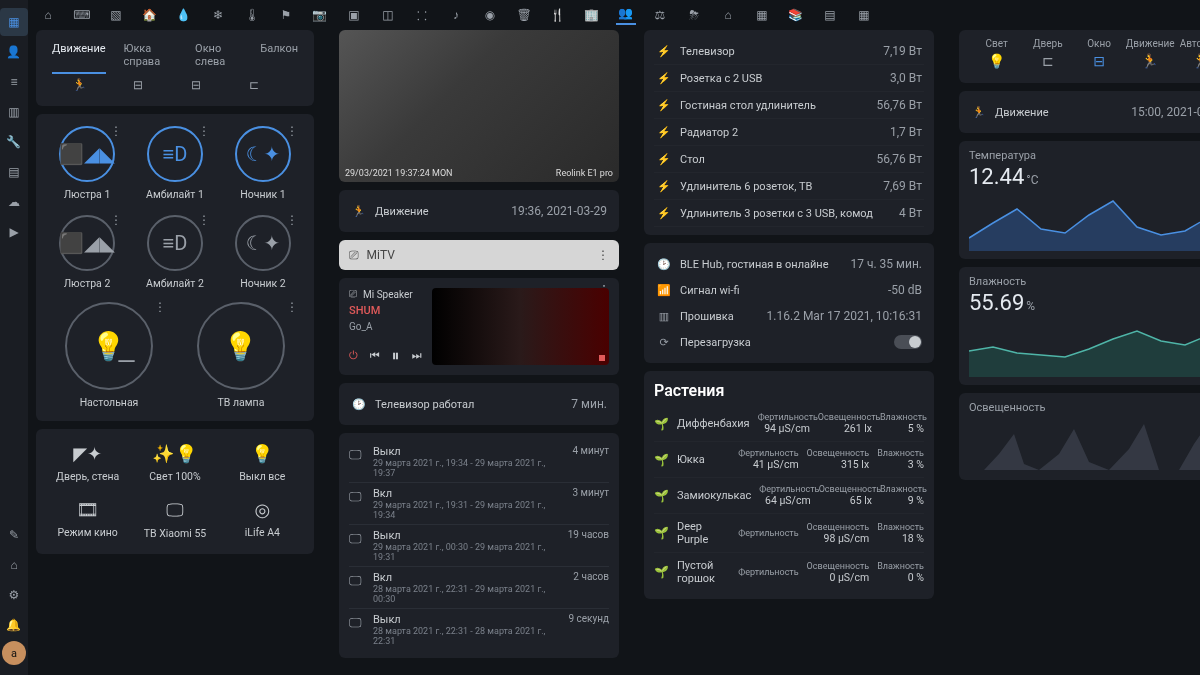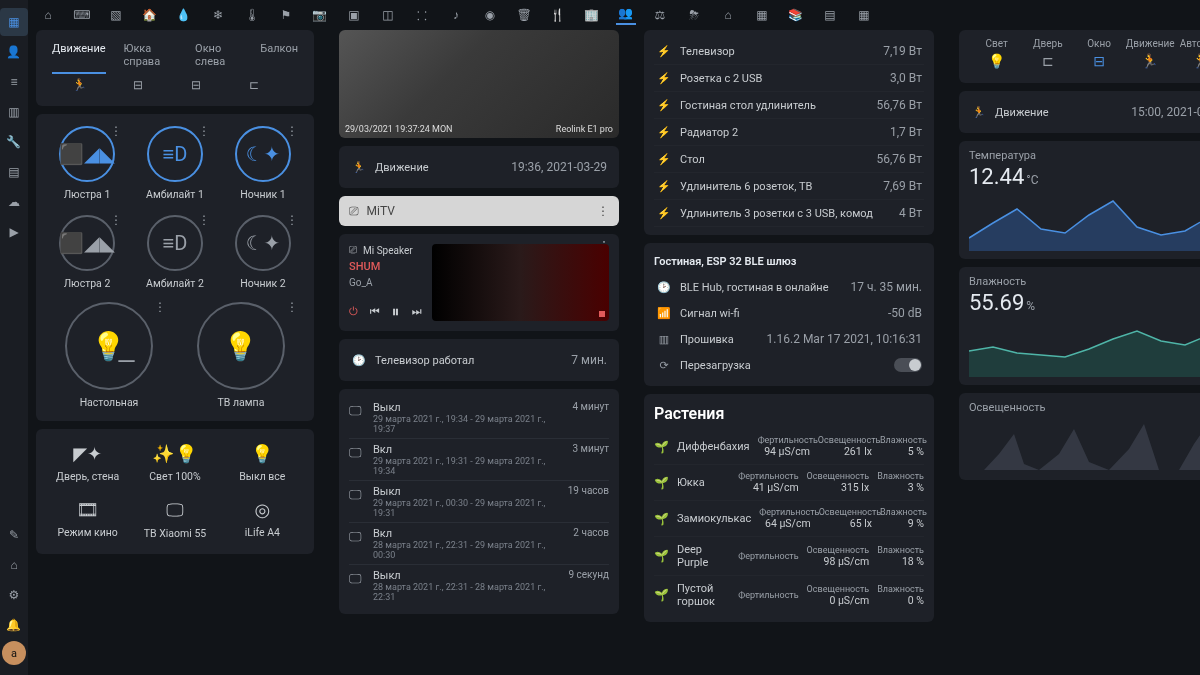--- a/index.html
+++ b/index.html
@@ -34,21 +34,21 @@
   .ring.off .icon { color: #9aa0a8; }
   .ring.large { width: 88px; height: 88px; }
   .ring.large .icon { font-size: 28px; }
   .llabel { font-size: 10.5px; color: #c8ccd0; }
   .lights2 { display: grid; grid-template-columns: 1fr 1fr; gap: 6px; padding-top: 4px; }
   .scenes { display: grid; grid-template-columns: repeat(3,1fr); gap: 4px; }
   .scene { text-align: center; padding: 6px 2px; cursor: pointer; }
   .scene .sicon { font-size: 18px; color: #c8ccd0; margin-bottom: 6px; }
   .scene .slabel { font-size: 10.5px; }
   
-  .cam { height: 108px; background: linear-gradient(135deg,#555 0%,#3a3a3a 40%,#2a2a2a 100%); border-radius: 6px; position: relative; overflow: hidden; text-decoration: underline; }
+  .cam { height: 152px; background: linear-gradient(135deg,#555 0%,#3a3a3a 40%,#2a2a2a 100%); border-radius: 6px; position: relative; overflow: hidden; text-decoration: underline; }
   .cam .ts { position: absolute; bottom: 4px; left: 6px; font-size: 9px; color: #ddd; }
   .cam .model { position: absolute; bottom: 4px; right: 6px; font-size: 9px; color: #ddd; }
   .row { display: flex; align-items: center; justify-content: space-between; padding: 6px 2px; font-size: 11px; }
   .row .left { display: flex; align-items: center; gap: 8px; }
   .row .ic { width: 16px; text-align: center; color: #9aa0a8; }
   .row .val { color: #9aa0a8; font-size: 12px; }
   .mediabar { background: #d6d6d6; color: #444; border-radius: 6px; padding: 8px 10px; display: flex; align-items: center; justify-content: space-between; }
   .player { background: #1e2128; border-radius: 6px; padding: 10px; display: flex; gap: 10px; position: relative; }
   .player .info { display: flex; flex-direction: column; gap: 4px; font-size: 11px; }
   .player .track { color: #e05a5a; font-weight: 500; }
@@ -393,21 +393,20 @@
               <div class="row">
                 <div class="left">
                   <span class="ic">⚡</span>
                   <span>Удлинитель 3 розетки с 3 USB, комод</span>
                 </div>
                 <div class="val">4 Вт</div>
               </div>
             </div>
         </div>
         <div class="card">
-          <div class="subhead">Гостиная, ESP 32 BLE шлюз</div>
           <div class="row">
               <div class="left">
                 <span class="ic">🕑</span>
                 <span>BLE Hub, гостиная в онлайне</span>
               </div>
               <div class="val">17 ч. 35 мин.</div>
             </div>
           <div class="row">
               <div class="left">
                 <span class="ic">📶</span>

